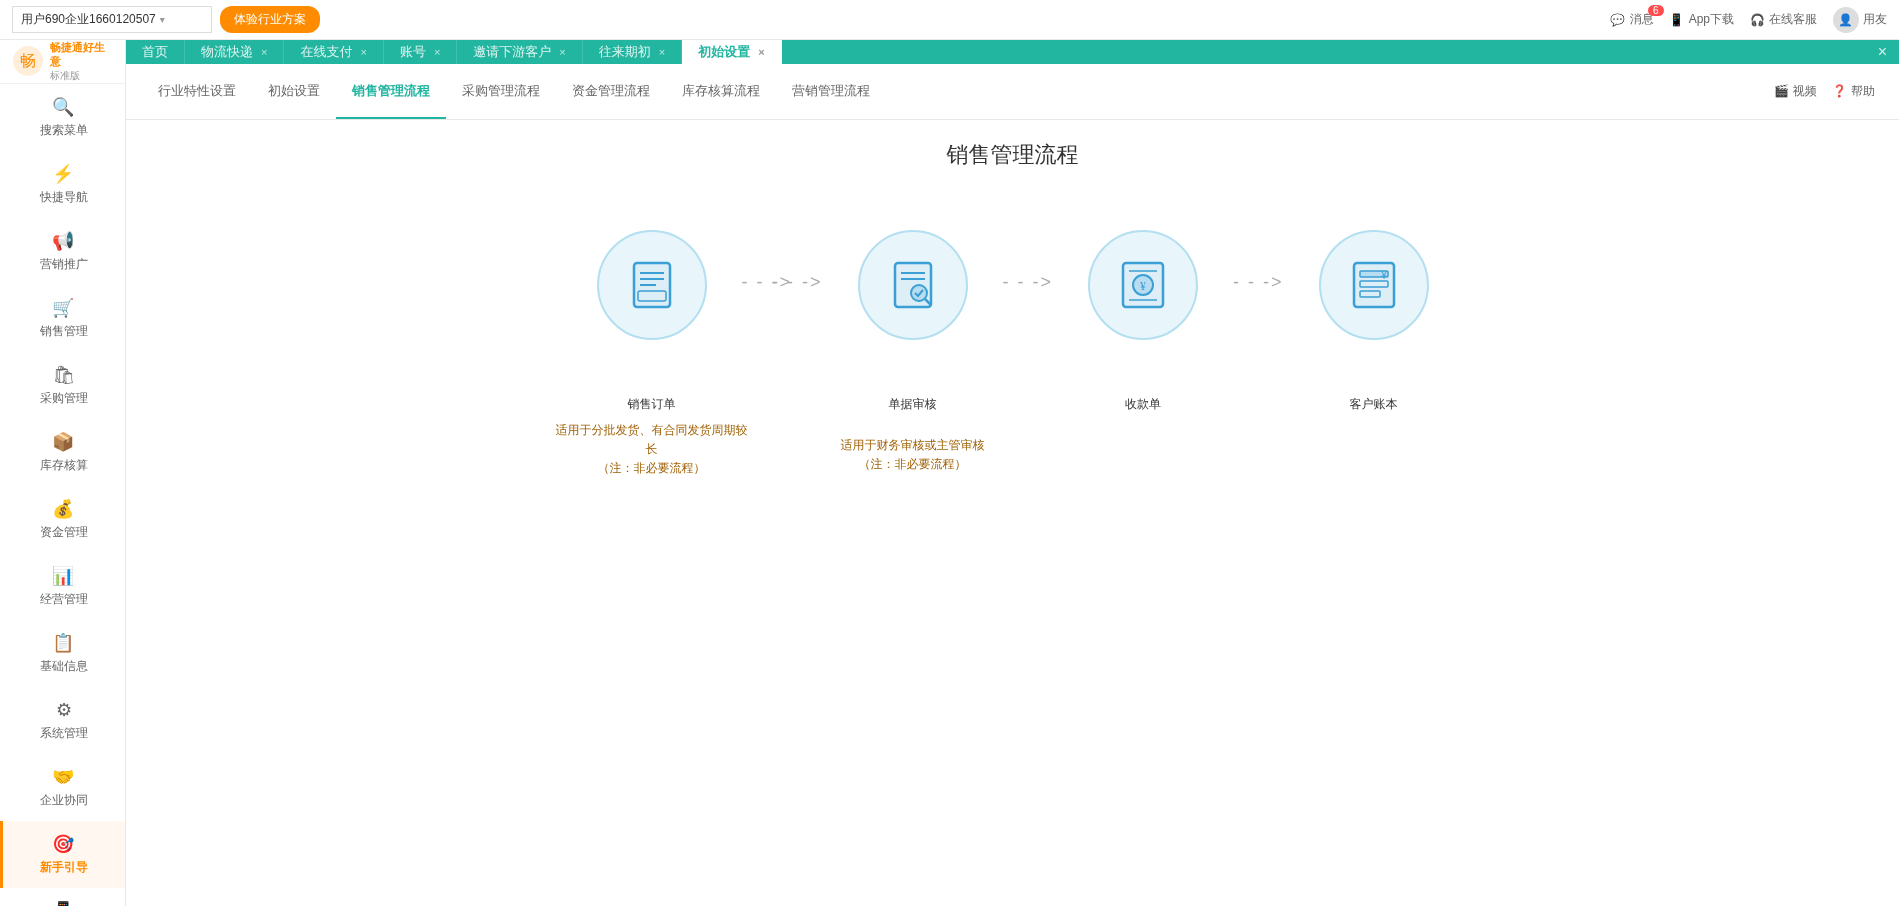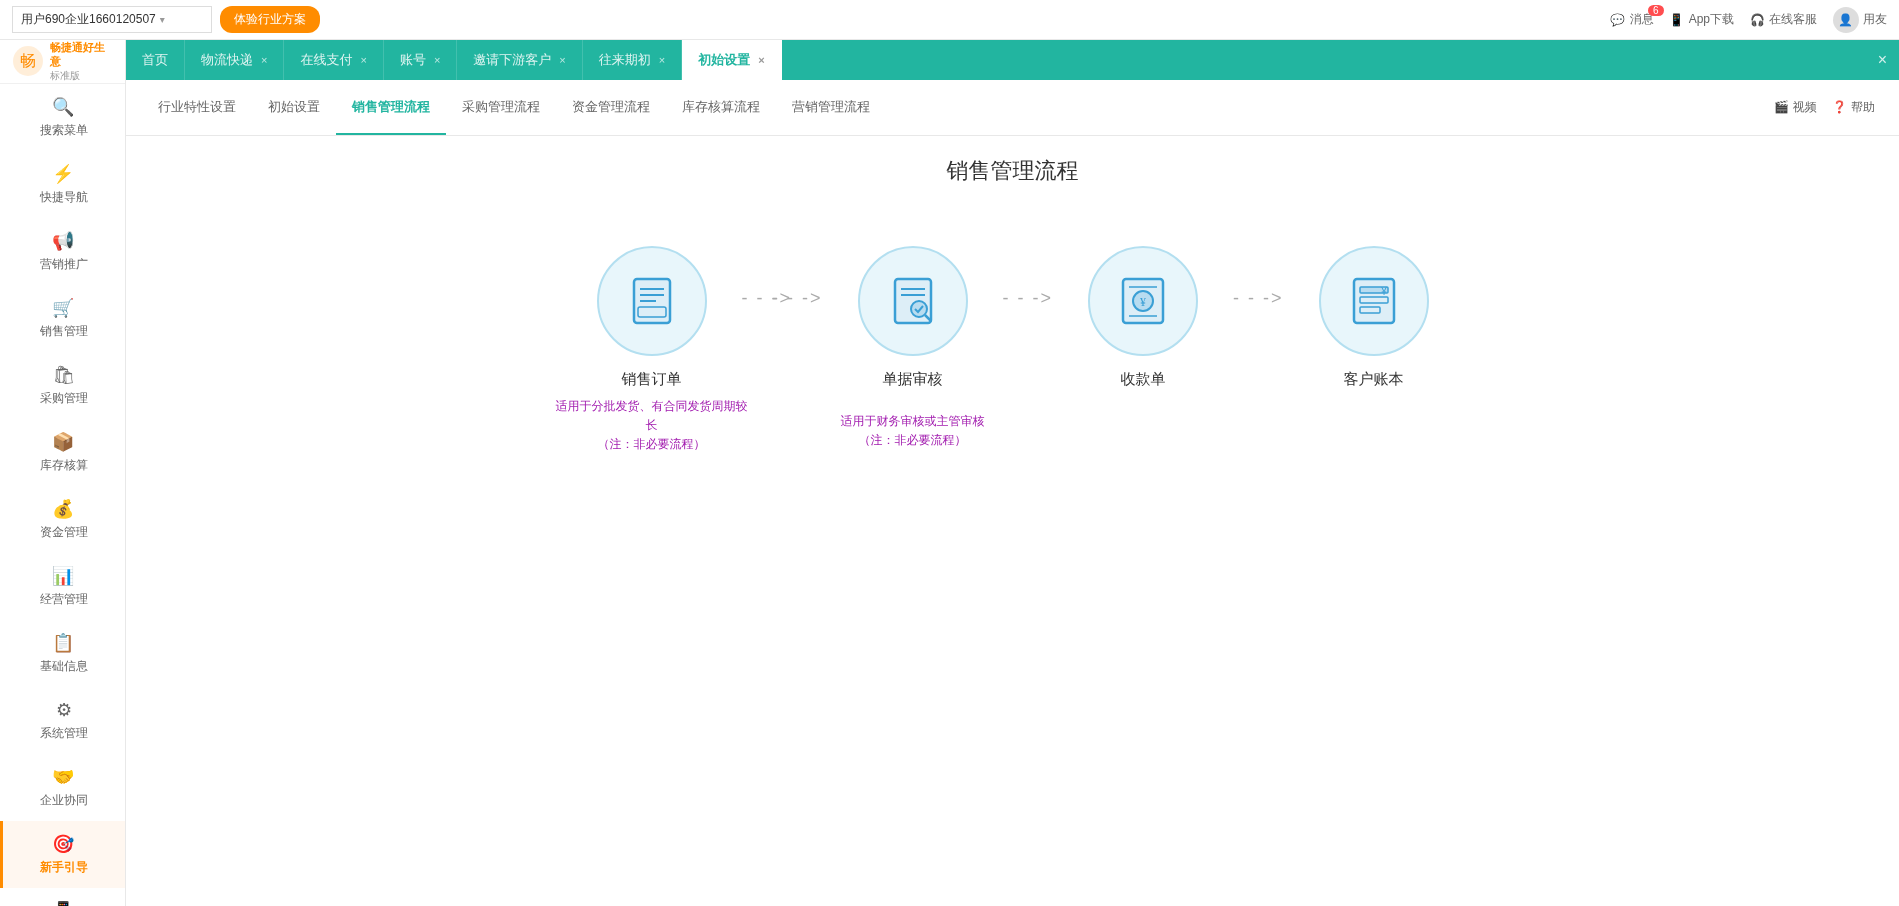--- a/index.html
+++ b/index.html
@@ -75,21 +75,21 @@
       transition: all 0.2s;
     }
     .sidebar-item.active { background: #fff7f0; color: #ff8c00; border-left-color: #ff8c00; font-weight: bold; }
     .sidebar-item .s-icon { font-size: 18px; }
 
     
     .content-area { flex: 1; display: flex; flex-direction: column; overflow: hidden; }
 
     
     .nav-tabs {
-      height: 40px;
+      height: 24px;
       background: #22b5a0;
       display: flex;
       align-items: stretch;
       flex-shrink: 0;
       position: relative;
     }
     .nav-tab {
       display: flex;
       align-items: center;
       padding: 0 16px;
@@ -159,22 +159,22 @@
       height: 110px;
       border-radius: 50%;
       border: 2px solid #b3dff0;
       background: #e8f6fb;
       display: flex;
       align-items: center;
       justify-content: center;
       margin-bottom: 14px;
     }
     .flow-circle svg { width: 56px; height: 56px; }
-    .flow-label { font-size: 15px; color: #333; margin-bottom: 8px; font-weight: 500; }
-    .flow-desc { font-size: 12px; color: #a21caf; text-align: center; line-height: 1.6; }
+    .flow-label { font-size: 12px; color: #333; margin-bottom: 8px; font-weight: 500; margin-top: 42px; }
+    .flow-desc { font-size: 12px; color: #a16207; text-align: center; line-height: 1.6; }
 
     .flow-arrow {
       display: flex;
       align-items: center;
       padding-top: 42px;
       color: #999;
       font-size: 20px;
       letter-spacing: -4px;
       margin: 0 -10px;
     }

